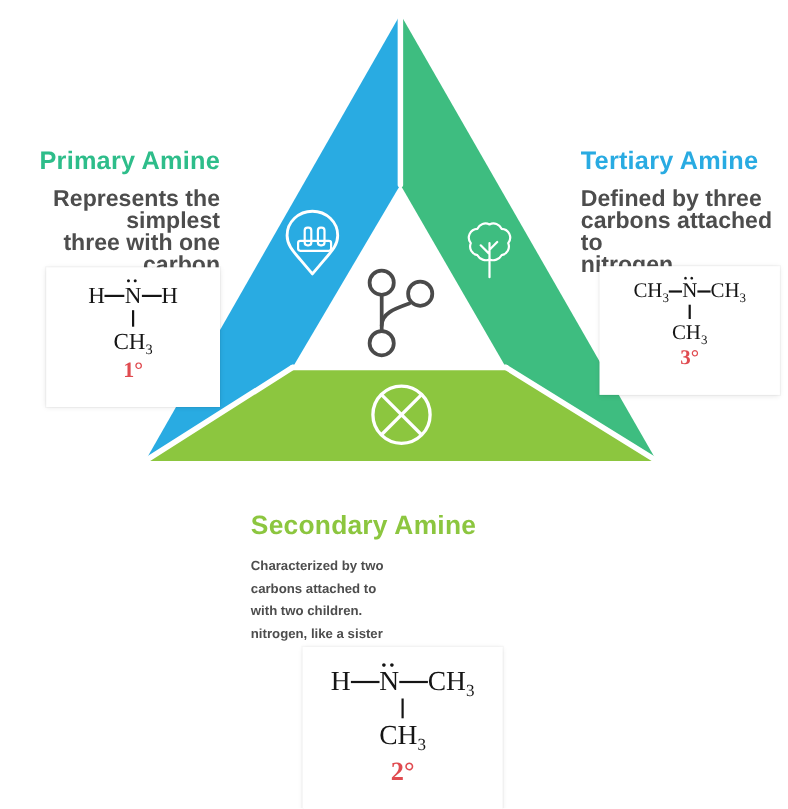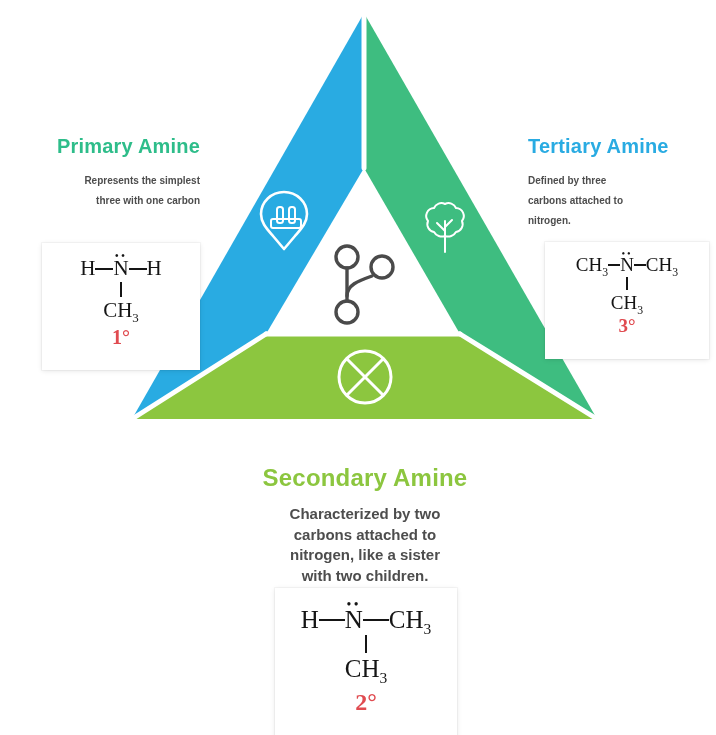--- a/index.html
+++ b/index.html
@@ -10,30 +10,30 @@
   #triangle{position:absolute;left:0;top:0;}
   .band-blue{fill:var(--band-blue);}
   .band-green{fill:var(--band-green);}
   .band-lime{fill:var(--band-lime);}
   .sep{stroke:#ffffff;stroke-width:5;stroke-linecap:round;fill:none;}
   .wicon{fill:none;stroke:#ffffff;stroke-width:2.6;stroke-linecap:round;stroke-linejoin:round;}
   .wicon-thin{fill:none;stroke:#ffffff;stroke-width:2;stroke-linecap:round;stroke-linejoin:round;}
   .gicon{fill:none;stroke:var(--icon-gray);stroke-width:3.4;stroke-linecap:round;}
 
   .block{position:absolute;}
-  .title{font-size:20px;font-weight:700;letter-spacing:.2px;line-height:27px;}
+  .title{font-size:23px;font-weight:700;letter-spacing:.2px;line-height:27px;}
   .t-emerald{color:var(--emerald);}
   .t-blue{color:var(--band-blue);}
   .t-lime{color:var(--band-lime);}
-  .desc{margin-top:11px;font-weight:700;color:var(--text);font-size:10px;line-height:20px;}
+  .desc{margin-top:11px;font-weight:700;color:var(--text);font-size:21px;line-height:20px;}
   #block-primary{top:133px;left:0;width:200px;text-align:right;}
   #block-tertiary{top:133px;left:528px;width:190px;text-align:left;}
-  #block-secondary{top:464px;left:228px;width:274px;text-align:center;}
+  #block-secondary{top:464px;left:228px;width:274px;text-align:left;}
   #block-secondary .title{font-size:24px;line-height:28px;}
-  #block-secondary .desc{font-size:15px;line-height:20.5px;margin-top:12px;}
+  #block-secondary .desc{font-size:12px;line-height:20.5px;margin-top:12px;}
 
   .panel{
     position:absolute;background:#ffffff;color:#151515;
     box-shadow:0 1px 5px rgba(0,0,0,.10),0 0 0 1px rgba(0,0,0,.03);
     display:flex;flex-direction:column;align-items:center;
     font-family:"Liberation Serif",serif;
   }
   .frow{display:flex;align-items:center;}
   .atom{position:relative;line-height:1;white-space:nowrap;}
   .atom sub{font-size:.62em;line-height:0;}
@@ -117,22 +117,22 @@
         <div>carbons attached to</div>
         <div>nitrogen.</div>
       </div>
   </div>
 
   <div class="block" id="block-secondary">
     <div class="title t-lime">Secondary Amine</div>
     <div class="desc">
         <div>Characterized by two</div>
         <div>carbons attached to</div>
+        <div>with two children.</div>
         <div>nitrogen, like a sister</div>
-        <div>with two children.</div>
       </div>
   </div>
 
   <div class="panel" id="panel-primary">
       <div class="frow">
         <div class="atom">H</div>
         <div class="bond"></div>
         <div class="atom">N<div class="lp">••</div></div>
         <div class="bond"></div>
         <div class="atom">H</div>

